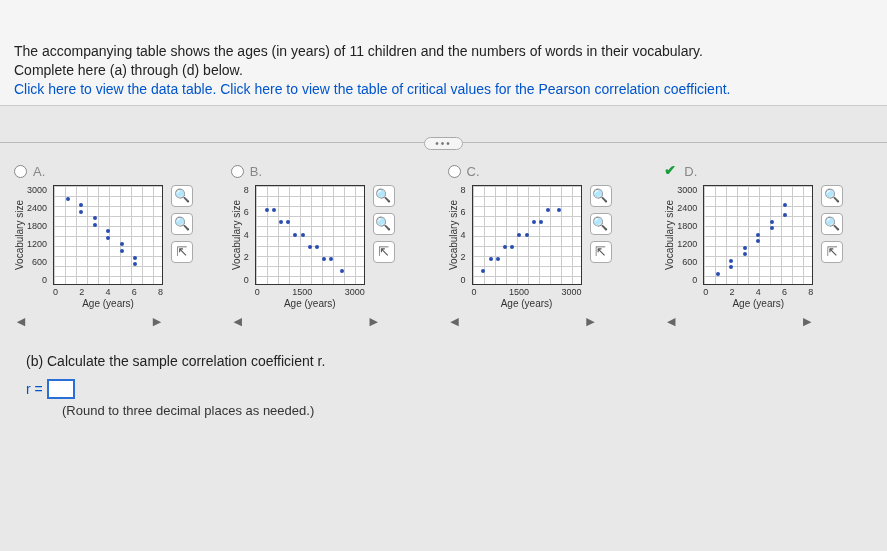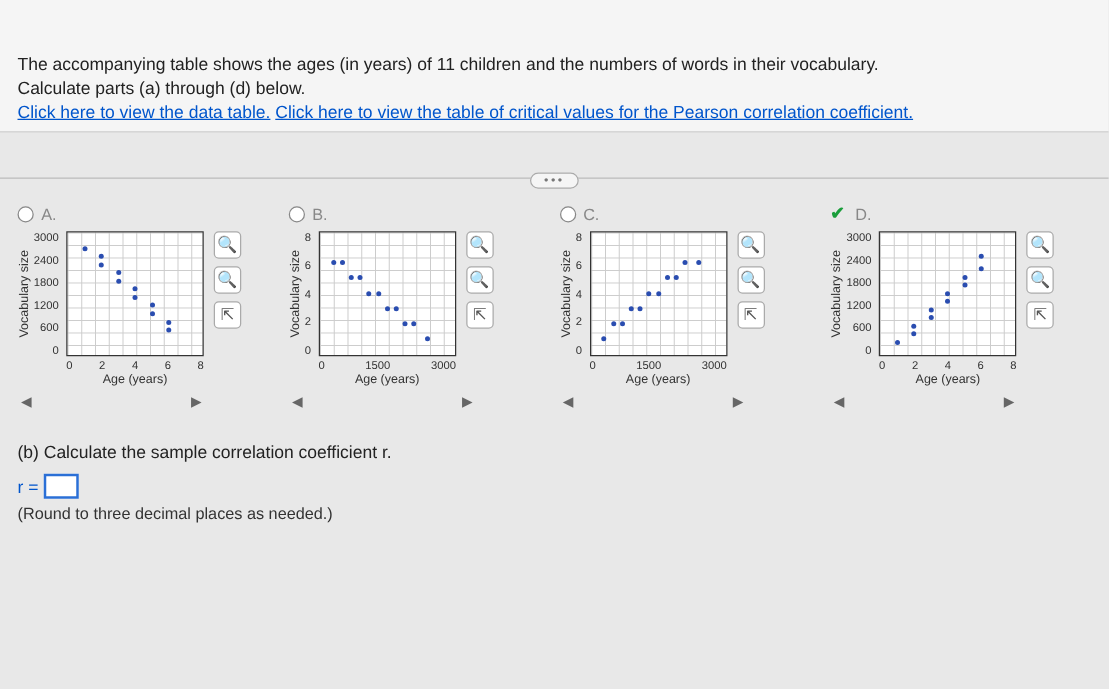--- a/index.html
+++ b/index.html
@@ -13,21 +13,20 @@
       color: #222;
     }
     .question-panel {
       background: #f5f5f5;
       padding: 10px 14px 6px 14px;
       border-bottom: 1px solid #ccc;
     }
     .question-text { line-height: 1.35; margin-top: 32px; }
     .link-text {
       color: #0055cc;
-      text-decoration: underline;
       cursor: pointer;
     }
     .dots-sep {
       text-align: center;
       margin: 28px 0 4px 0;
       position: relative;
     }
     .dots-sep::before {
       content: "";
       position: absolute;
@@ -170,43 +169,43 @@
     }
     .scroll-btn {
       width: 14px; height: 14px;
       display: flex;
       align-items: center;
       justify-content: center;
       font-size: 11px;
       color: #666;
       cursor: pointer;
     }
-    .part-b { padding: 14px 14px 6px 14px; }
+    .part-b { padding: 14px 14px 6px 26px; }
     .r-input-row {
       display: flex;
       align-items: center;
       gap: 4px;
       margin: 10px 0 4px 0;
       color: #0055cc;
     }
     .r-box {
       width: 28px; height: 20px;
       border: 2px solid #2a6fd6;
       background: #fff;
       display: inline-block;
     }
-    .round-note { font-size: 13px; color: #333; }
+    .round-note { font-size: 13px; color: #333; margin-left: 36px; }
   </style>
 </head>
 <body>
 
 <div class="question-panel">
   <div class="question-text">
     <span>The accompanying table shows the ages (in years) of 11 children and the numbers of words in their vocabulary.</span><br>
-    <span>Calculate parts (a) through (d) below.</span><br>
+    <span>Complete here (a) through (d) below.</span><br>
     <span class="link-text">Click here to view the data table.</span>
     <span> </span>
     <span class="link-text">Click here to view the table of critical values for the Pearson correlation coefficient.</span>
   </div>
 </div>
 
 <div class="dots-sep">
   <span class="dots-badge">•••</span>
 </div>
 

